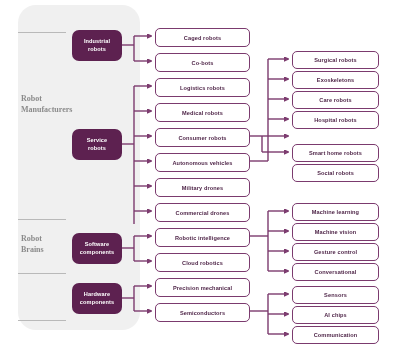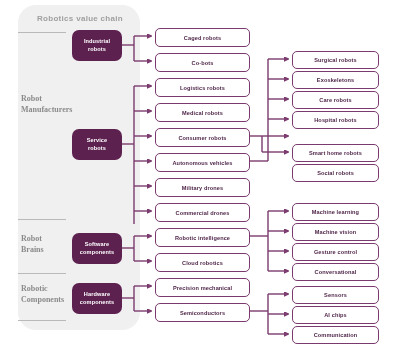--- a/index.html
+++ b/index.html
@@ -110,33 +110,30 @@
     stroke-width: 1.4;
   }
 </style>
 </head>
 <body>
 
 <div id="canvas">
 
   <div class="panel"></div>
 
-  <div class="panel-title">Robotics value chain</div>
 
   <div class="divider" style="top:32px;"></div>
   <div class="divider" style="top:219px;"></div>
   <div class="divider" style="top:273px;"></div>
   <div class="divider" style="top:320px;"></div>
 
   <div class="group-label" style="top:93px;">Robot
 Manufacturers</div>
   <div class="group-label" style="top:233px;">Robot
 Brains</div>
-  <div class="group-label" style="top:283px;">Robotic
-Components</div>
 
   <svg class="wires" viewBox="0 0 397 355">
     <defs>
       <marker id="ah" markerWidth="5" markerHeight="5" refX="4.4" refY="2.5" orient="auto" markerUnits="userSpaceOnUse">
         <path d="M0,0.4 L4.6,2.5 L0,4.6 L1.5,2.5 Z" fill="#7b3a6e" stroke="none"></path>
       </marker>
     </defs>
 
     <path d="M122,45 H134"></path>
     <path d="M134,36 V54"></path>

